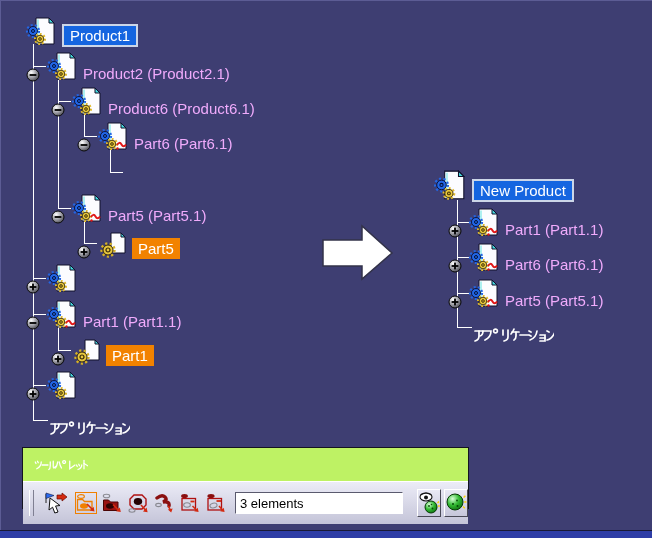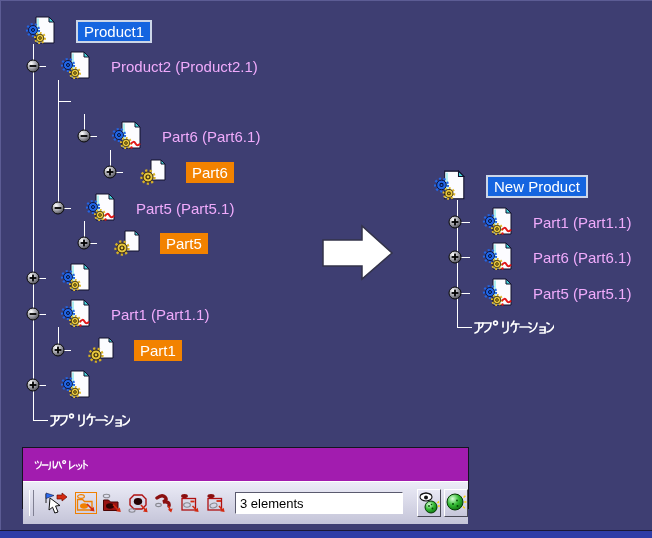--- a/index.html
+++ b/index.html
@@ -4,32 +4,32 @@
 <style>
   html,body{margin:0;padding:0;}
   body{width:652px;height:538px;background:#3e3e72;position:relative;overflow:hidden;
        font-family:"Liberation Sans",sans-serif;}
   .stage{position:absolute;inset:0;box-shadow:inset 1px 1px 0 #5c5c94;}
   
   .vline,.hline{position:absolute;background:#ffffff;}
   .vline{width:1px;}
   .hline{height:1px;}
   
-  .trow{position:absolute;display:flex;align-items:center;height:32px;white-space:nowrap;gap:14px;}
+  .trow{position:absolute;display:flex;align-items:flex-end;height:32px;white-space:nowrap;}
   .handle{flex:none;margin-right:6px;}
   .nicon{flex:none;margin-right:5px;}
   .label{color:#f0abfc;font-size:15px;}
   .label.sel{background:#1565e0;border:2px solid #ccd6e8;padding:1px 6px;color:#fff;}
   .label.hl{background:#f28200;padding:2px 6px;color:#fff;}
   .kana{color:#ffffff;font-size:16px;display:inline-block;}
   
   .arrow{position:absolute;left:320px;top:220px;}
   
   .palette{position:absolute;left:22px;top:447px;width:447px;height:62px;box-sizing:border-box;
-           border:1px solid #141420;background:#a21caf;}
+           border:1px solid #141420;background:#bef264;}
   .palette-title{height:33px;display:flex;align-items:center;padding-left:10px;}
   .palette-title .kana{font-size:12px;}
   .palette-body{height:42px;background:linear-gradient(#ecectf7,#c4c4d8);
                 background:linear-gradient(#ececf7,#c4c4d8);
                 border-top:1px solid #ffffff;display:flex;align-items:center;}
   .grip{width:3px;height:26px;border-left:1px solid #ffffff;border-right:1px solid #7f7f92;margin-left:6px;}
   .ticon{flex:none;}
   .ml8{margin-left:8px;} .ml5{margin-left:5px;} .ml7{margin-left:7px;}
   .active-frame{flex:none;width:22px;height:22px;border:1px solid #f08000;box-sizing:border-box;
                 display:flex;align-items:center;justify-content:center;}
@@ -133,37 +133,37 @@
 </div>
 <div class="trow" style="left:26px;top:50px">
   <svg class="handle" width="14" height="14" viewBox="0 0 14 14">
         <use href="#h-min"></use>
       </svg>
   <svg class="nicon" width="32" height="30" viewBox="0 0 32 30">
         <use href="#sym-product"></use>
       </svg>
   <span class="label">Product2 (Product2.1)</span>
 </div>
+<div class="trow" style="left:51px;top:85px">
+  <svg class="handle" width="14" height="14" viewBox="0 0 14 14">
+        <use href="#h-min"></use>
+      </svg>
+  <svg class="nicon" width="32" height="30" viewBox="0 0 32 30">
+        <use href="#sym-product"></use>
+      </svg>
+  <span class="label">Product6 (Product6.1)</span>
+</div>
 <div class="trow" style="left:77px;top:120px">
   <svg class="handle" width="14" height="14" viewBox="0 0 14 14">
         <use href="#h-min"></use>
       </svg>
   <svg class="nicon" width="32" height="30" viewBox="0 0 32 30">
         <use href="#sym-part"></use>
       </svg>
   <span class="label">Part6 (Part6.1)</span>
-</div>
-<div class="trow" style="left:103px;top:156px">
-  <svg class="handle" width="14" height="14" viewBox="0 0 14 14">
-        <use href="#h-plus"></use>
-      </svg>
-  <svg class="nicon" width="30" height="28" viewBox="0 0 30 28">
-        <use href="#sym-body"></use>
-      </svg>
-  <span class="label hl">Part6</span>
 </div>
 <div class="trow" style="left:51px;top:192px">
   <svg class="handle" width="14" height="14" viewBox="0 0 14 14">
         <use href="#h-min"></use>
       </svg>
   <svg class="nicon" width="32" height="30" viewBox="0 0 32 30">
         <use href="#sym-part"></use>
       </svg>
   <span class="label">Part5 (Part5.1)</span>
 </div>

